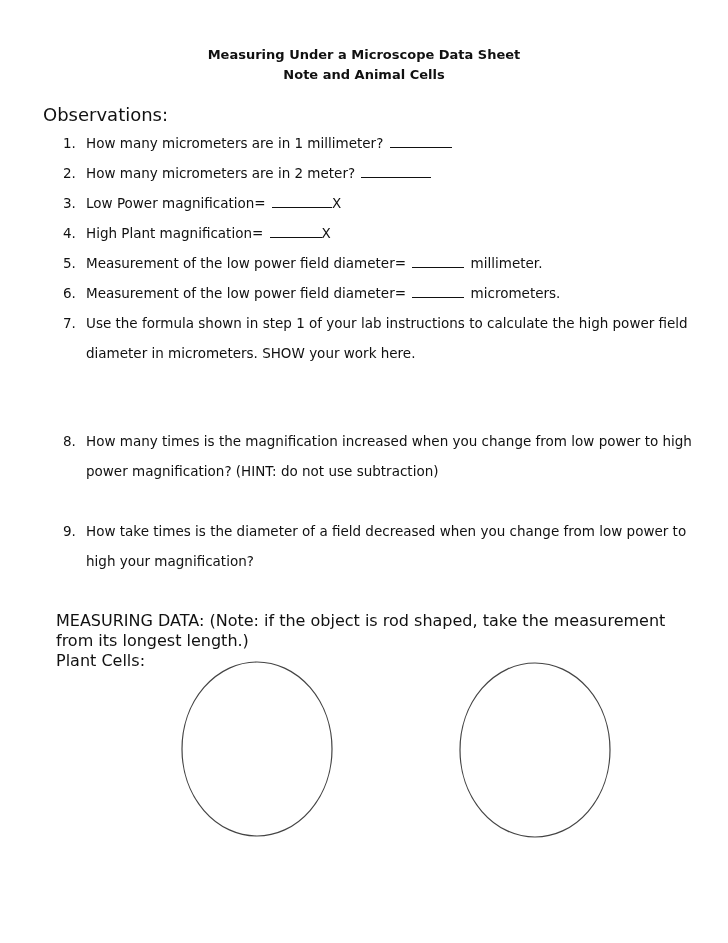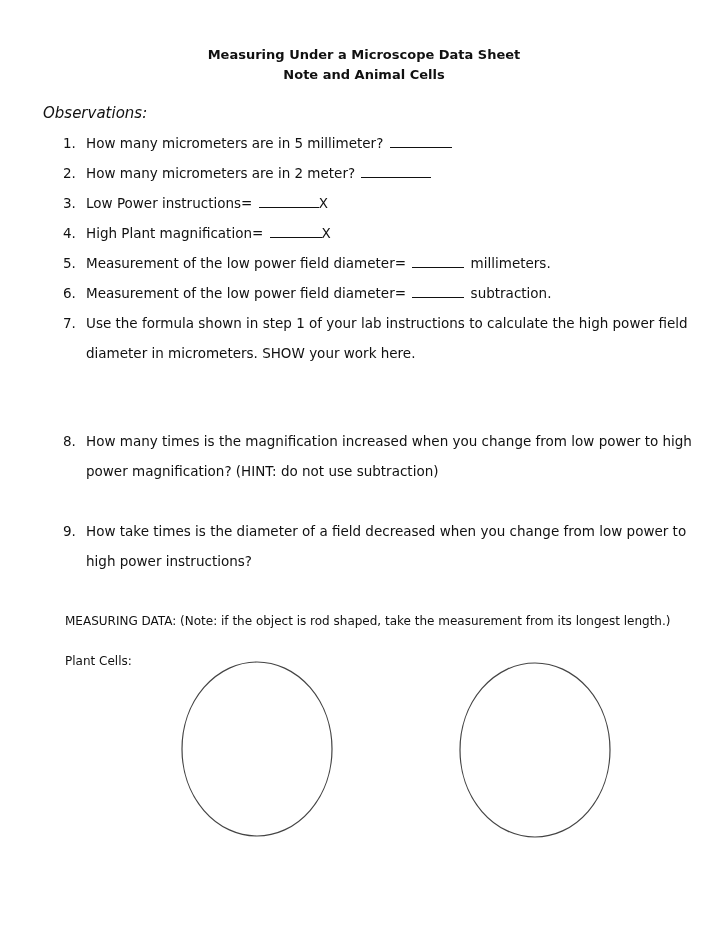--- a/index.html
+++ b/index.html
@@ -8,82 +8,82 @@
       font-family: "DejaVu Sans", sans-serif; color: #111111;
     }
     .title {
       position: absolute; left: 0; width: 728px; text-align: center;
       font-weight: bold; font-size: 13px; line-height: 19px;
     }
     .t1 { top: 45px; }
     .t2 { top: 65px; }
     .obs {
       position: absolute; left: 43px; top: 104px;
-      font-style: italic; font-size: 15px;
+      font-size: 18px;
     }
     .q {
       position: absolute; left: 63px; font-size: 13.5px; line-height: 30px;
       white-space: nowrap;
     }
     .q .num { display: inline-block; width: 23px; }
     .blank { display: inline-block; border-bottom: 1px solid #111; height: 12px; vertical-align: baseline; margin: 0 2px; }
     .note {
-      position: absolute; left: 65px; font-size: 12px; line-height: 20px;
+      position: absolute; left: 56px; font-size: 16px; line-height: 20px;
       width: 610px;
     }
     svg.cells { position: absolute; left: 0; top: 0; }
   </style>
 </head>
 <body>
 
 <div class="title t1">Measuring Under a Microscope Data Sheet</div>
 <div class="title t2">Note and Animal Cells</div>
 
 <div class="obs">Observations:</div>
 
 <div class="q" style="top:128px">
-  <span class="num">1.</span><span>How many micrometers are in 5 millimeter?</span>
+  <span class="num">1.</span><span>How many micrometers are in 1 millimeter?</span>
   <span class="blank" style="width:62px"></span>
 </div>
 <div class="q" style="top:158px">
   <span class="num">2.</span><span>How many micrometers are in 2 meter?</span>
   <span class="blank" style="width:70px"></span>
 </div>
 <div class="q" style="top:188px">
-  <span class="num">3.</span><span>Low Power instructions=</span>
+  <span class="num">3.</span><span>Low Power magnification=</span>
   <span class="blank" style="width:60px;margin-right:0"></span><span>X</span>
 </div>
 <div class="q" style="top:218px">
   <span class="num">4.</span><span>High Plant magnification=</span>
   <span class="blank" style="width:52px;margin-right:0"></span><span>X</span>
 </div>
 <div class="q" style="top:248px">
   <span class="num">5.</span><span>Measurement of the low power field diameter=</span>
   <span class="blank" style="width:52px"></span>
-  <span>millimeters.</span>
+  <span>millimeter.</span>
 </div>
 <div class="q" style="top:278px">
   <span class="num">6.</span><span>Measurement of the low power field diameter=</span>
   <span class="blank" style="width:52px"></span>
-  <span>subtraction.</span>
+  <span>micrometers.</span>
 </div>
 <div class="q" style="top:308px">
   <span class="num">7.</span><span>Use the formula shown in step 1 of your lab instructions to calculate the high power field</span>
 </div>
 <div class="q" style="top:338px; left:86px">diameter in micrometers. SHOW your work here.</div>
 
 <div class="q" style="top:426px">
   <span class="num">8.</span><span>How many times is the magnification increased when you change from low power to high</span>
 </div>
 <div class="q" style="top:456px; left:86px">power magnification? (HINT: do not use subtraction)</div>
 
 <div class="q" style="top:516px">
   <span class="num">9.</span><span>How take times is the diameter of a field decreased when you change from low power to</span>
 </div>
-<div class="q" style="top:546px; left:86px">high power instructions?</div>
+<div class="q" style="top:546px; left:86px">high your magnification?</div>
 
 <div class="note" style="top:611px">MEASURING DATA: (Note: if the object is rod shaped, take the measurement from its longest length.)</div>
 <div class="note" style="top:651px">Plant Cells:</div>
 
 <svg class="cells" width="728" height="943">
   <ellipse cx="257" cy="749" rx="75" ry="87" fill="none" stroke="#444444" stroke-width="1.2"></ellipse>
   <ellipse cx="535" cy="750" rx="75" ry="87" fill="none" stroke="#444444" stroke-width="1.2"></ellipse>
 </svg>
 
 </body></html>

